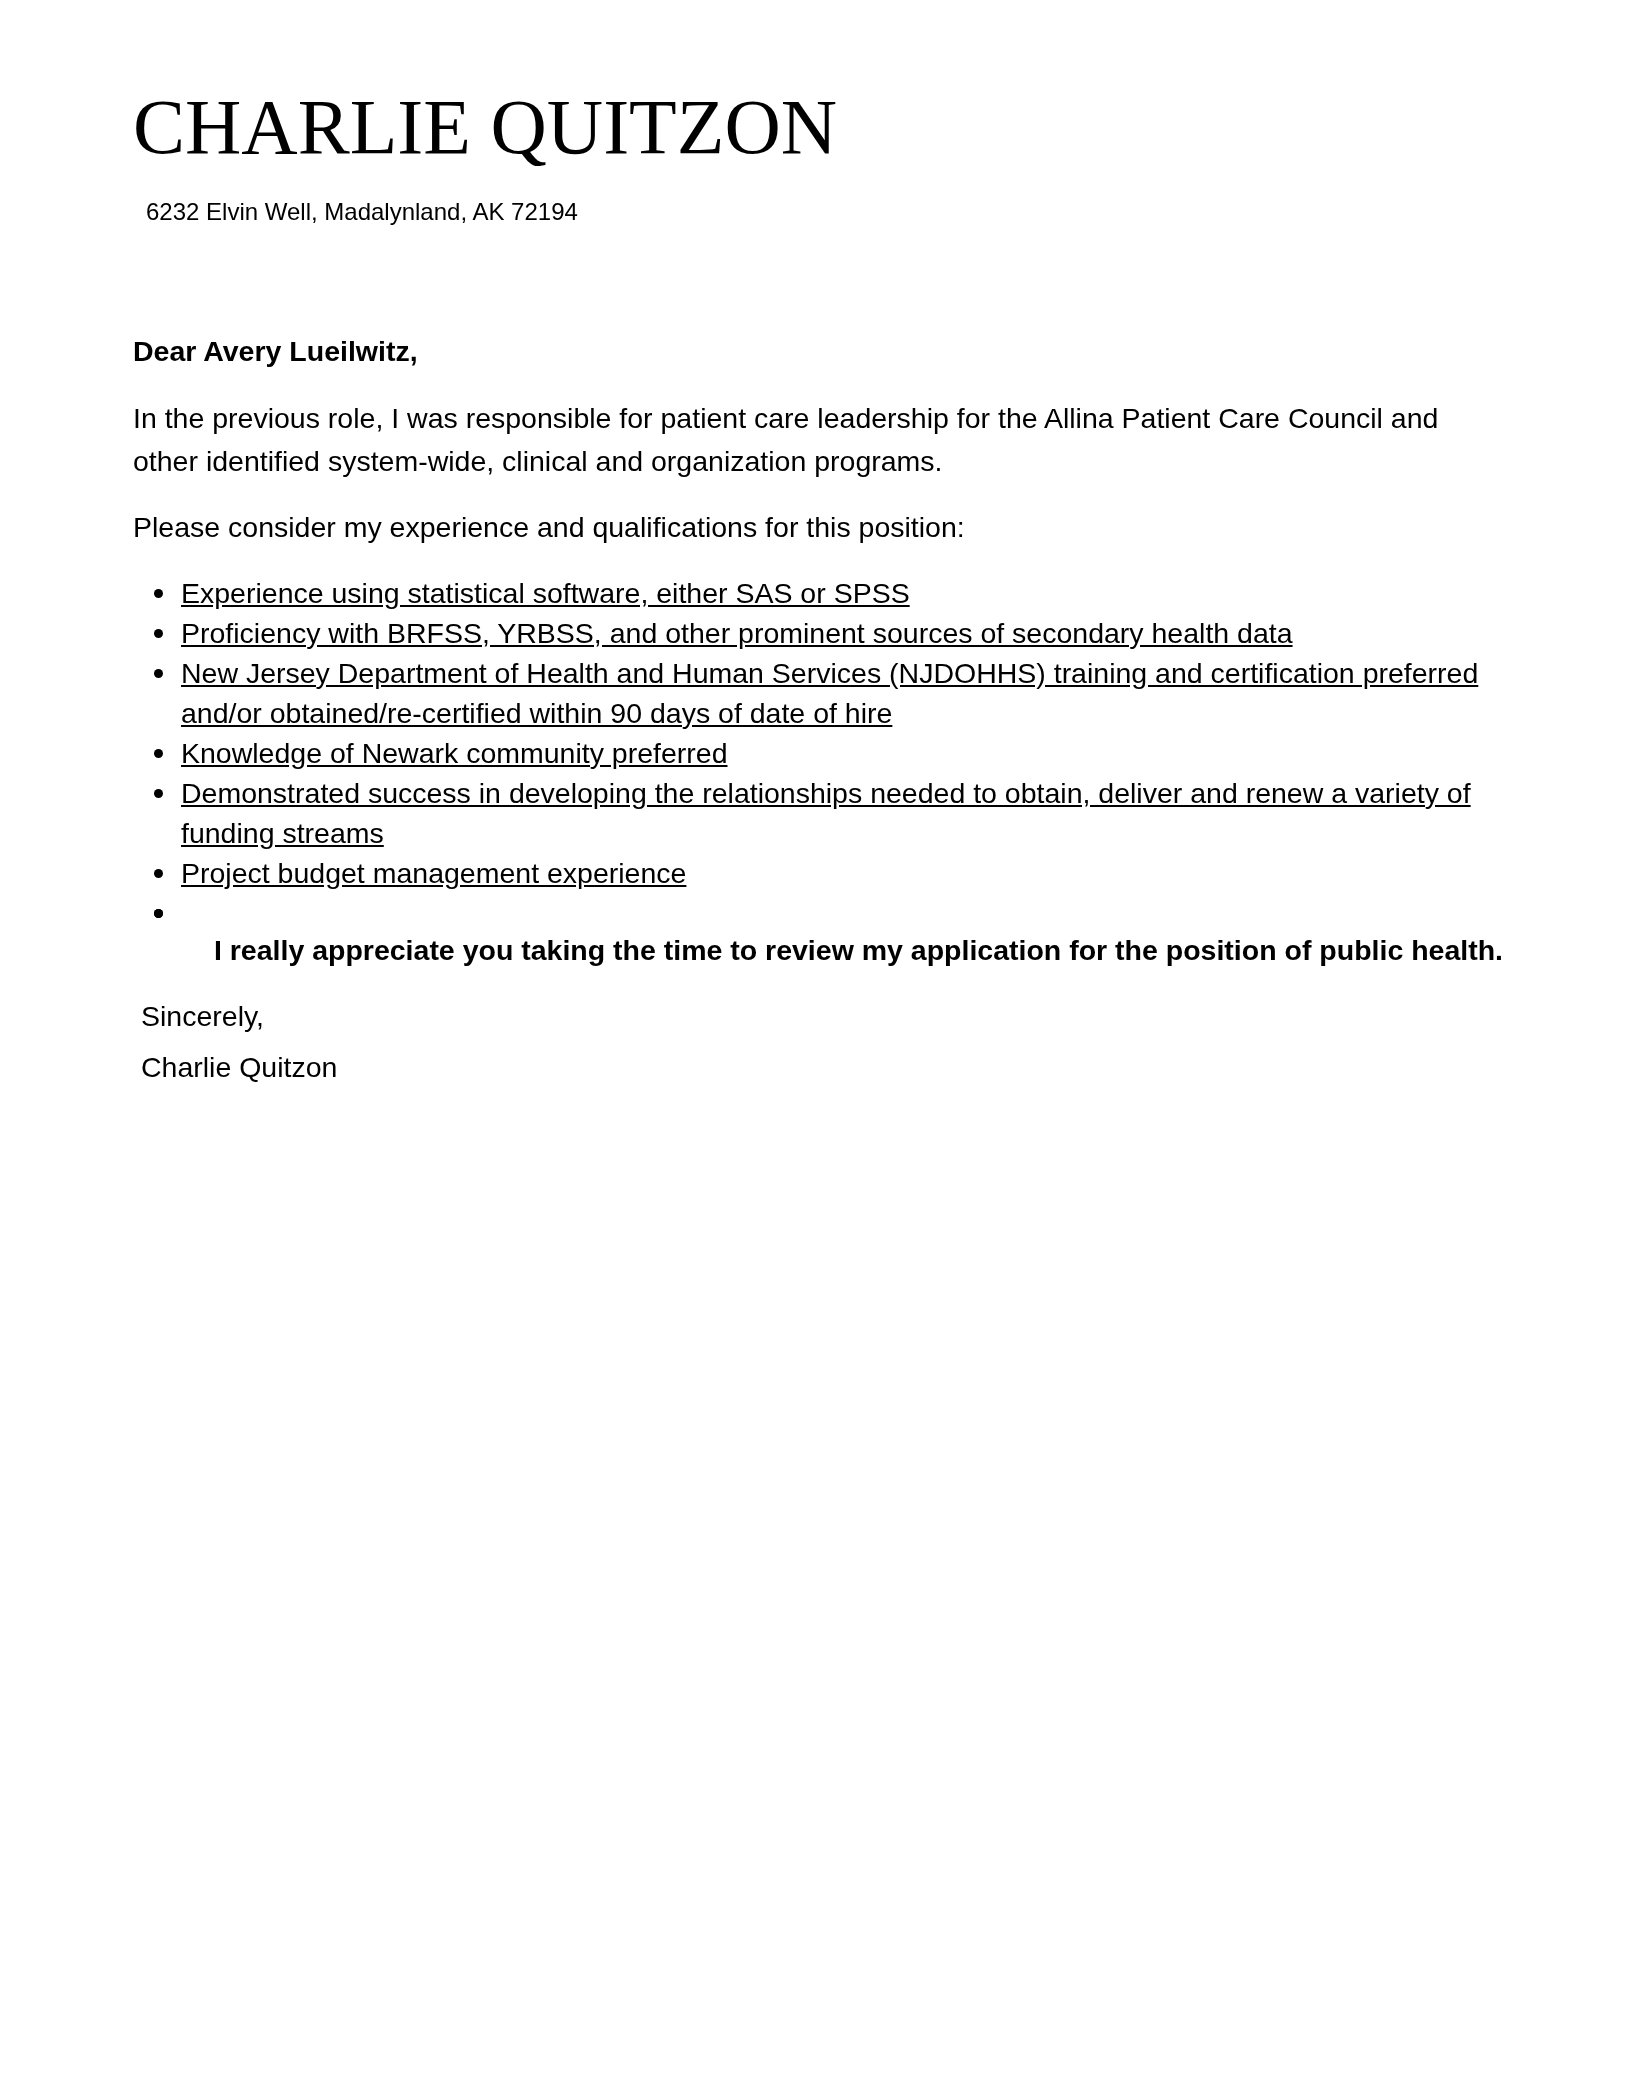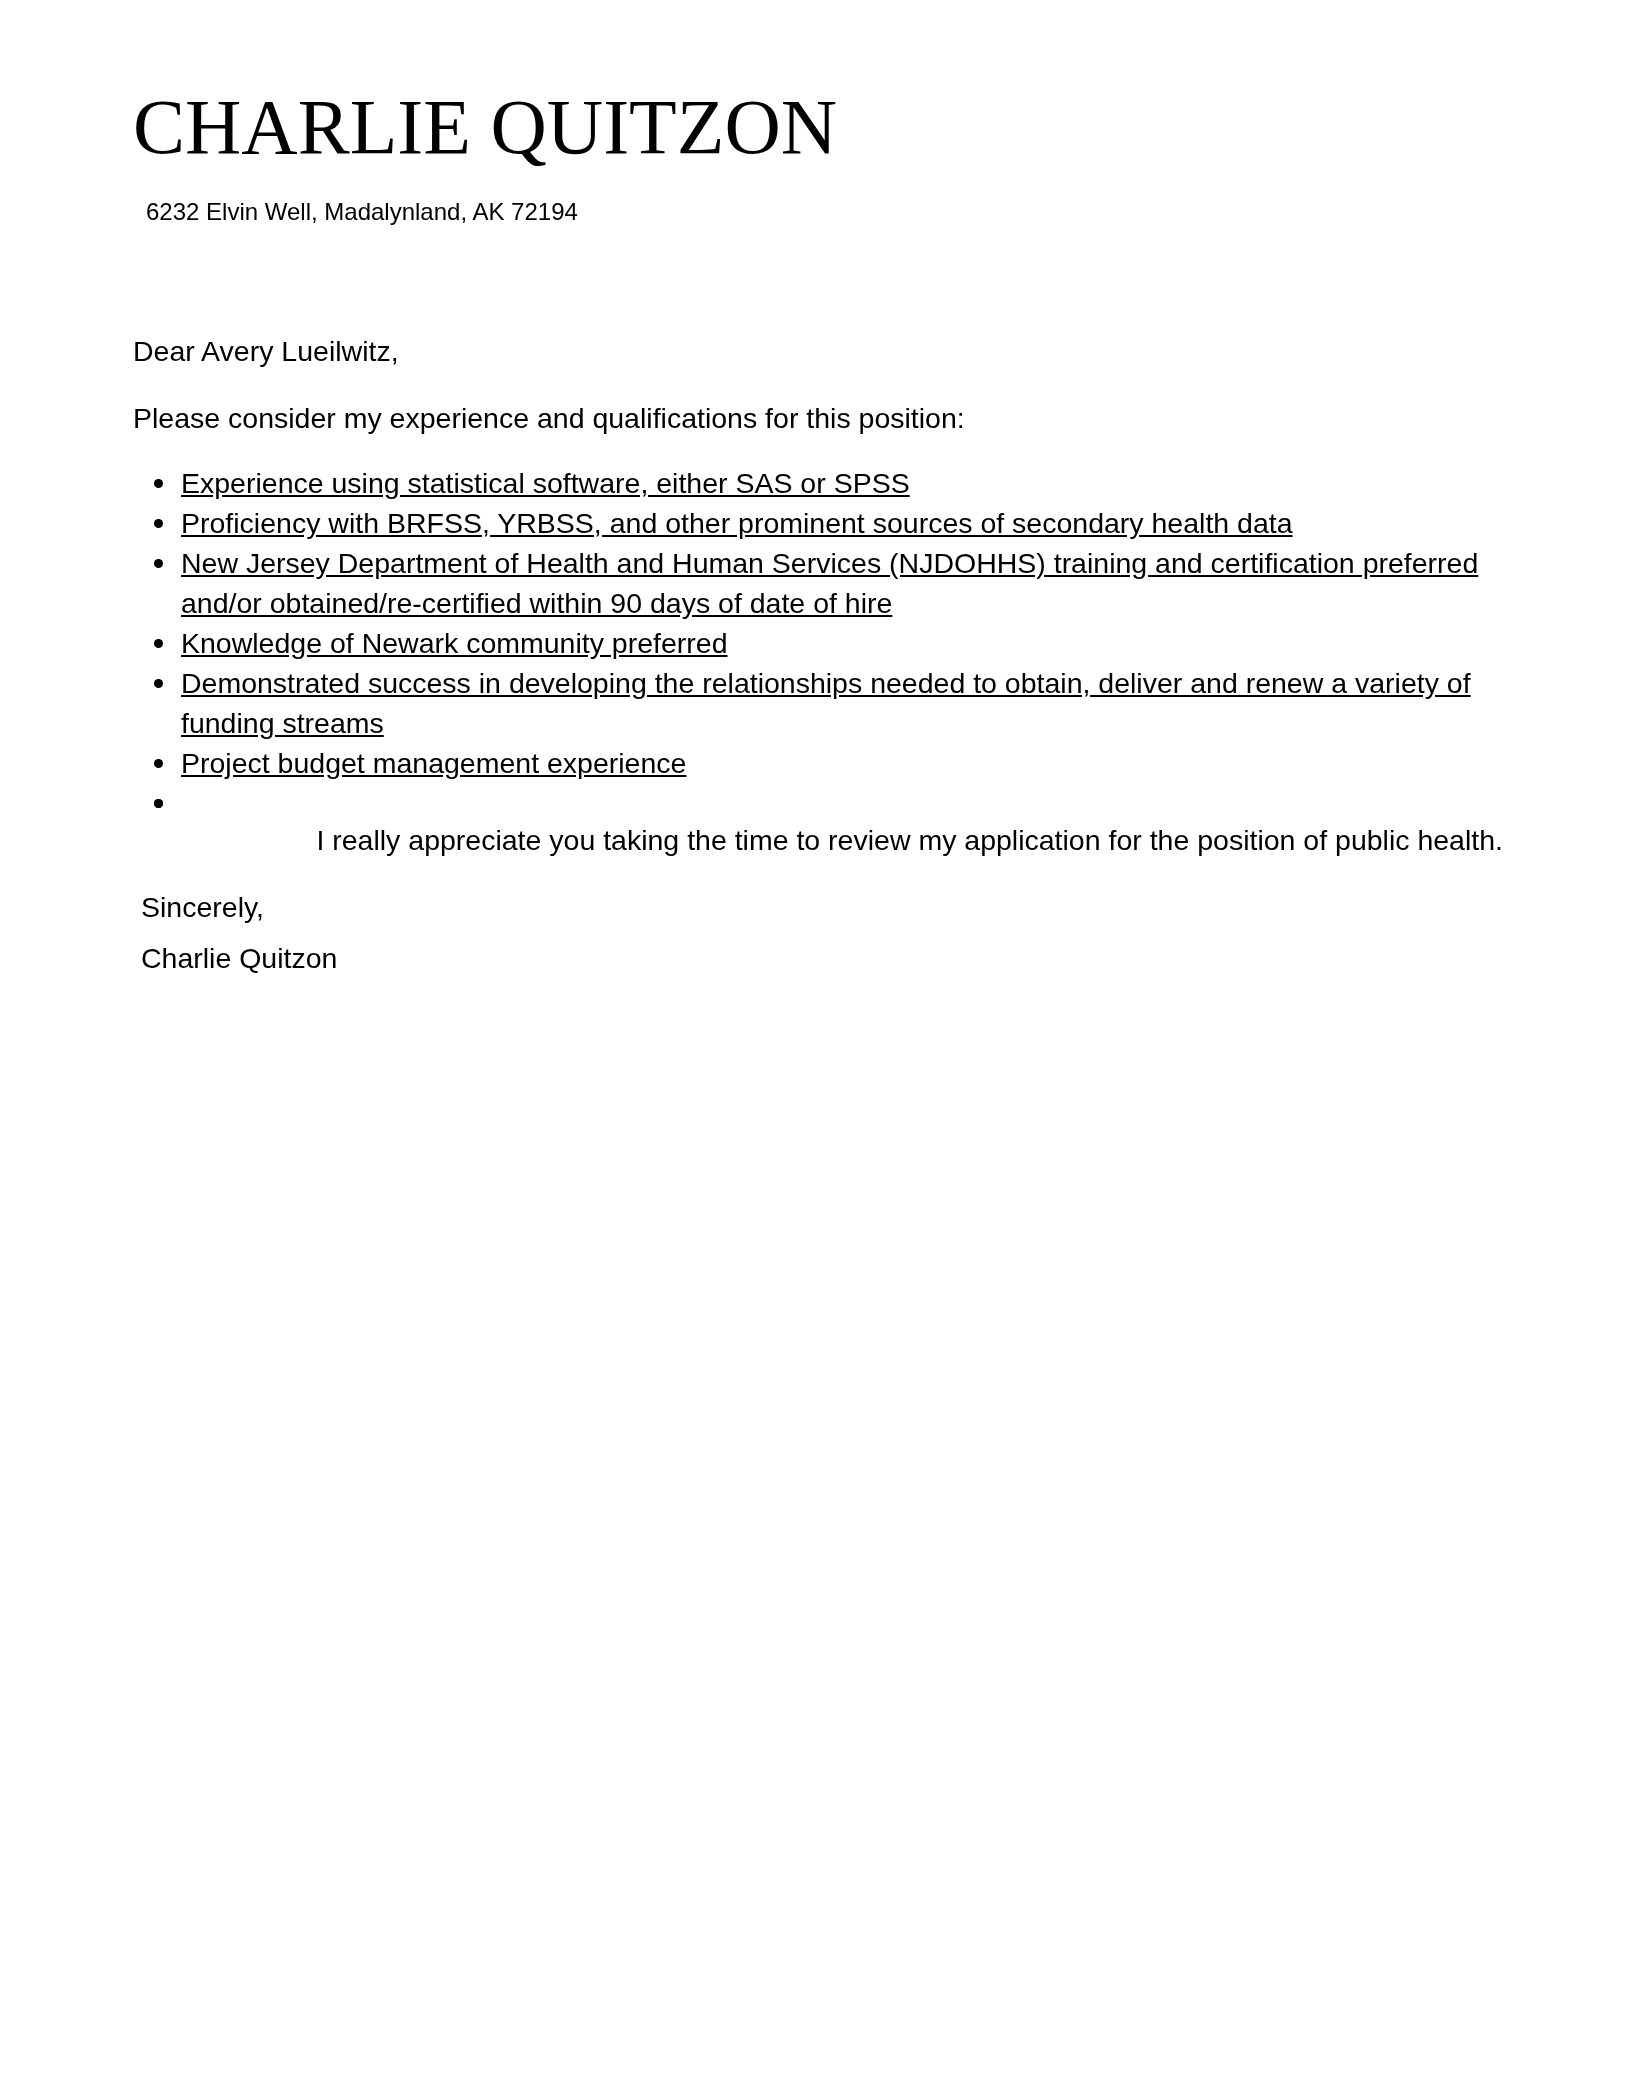--- a/index.html
+++ b/index.html
@@ -46,21 +46,21 @@
       top: 330px;
       left: 0;
       width: 1370px;
       font-size: 28.5px;
       line-height: 43px;
     }
     .body-text p {
       margin: 0 0 23.5px 0;
     }
     .bold {
-      font-weight: normal;
+      font-weight: bold;
     }
     ul.quals {
       margin: 0 0 36px 0;
       padding: 0 0 0 48px;
       list-style: none;
       line-height: 40px;
       text-decoration: underline;
     }
     ul.quals li {
       position: relative;
@@ -84,20 +84,21 @@
   </style>
 </head>
 <body>
 
 <div class="page">
   <h1 class="name">CHARLIE QUITZON</h1>
   <div class="address">6232 Elvin Well, Madalynland, AK 72194</div>
 
   <div class="body-text">
     <p class="bold">Dear Avery Lueilwitz,</p>
+    <p>In the previous role, I was responsible for patient care leadership for the Allina Patient Care Council and other identified system-wide, clinical and organization programs.</p>
     <p>Please consider my experience and qualifications for this position:</p>
 
     <ul class="quals">
       <li><span class="bullet"></span><span>Experience using statistical software, either SAS or SPSS</span></li>
       <li><span class="bullet"></span><span>Proficiency with BRFSS, YRBSS, and other prominent sources of secondary health data</span></li>
       <li><span class="bullet"></span><span>New Jersey Department of Health and Human Services (NJDOHHS) training and certification preferred and/or obtained/re-certified within 90 days of date of hire</span></li>
       <li><span class="bullet"></span><span>Knowledge of Newark community preferred</span></li>
       <li><span class="bullet"></span><span>Demonstrated success in developing the relationships needed to obtain, deliver and renew a variety of funding streams</span></li>
       <li><span class="bullet"></span><span>Project budget management experience</span></li>
       <li><span class="bullet"></span></li>

